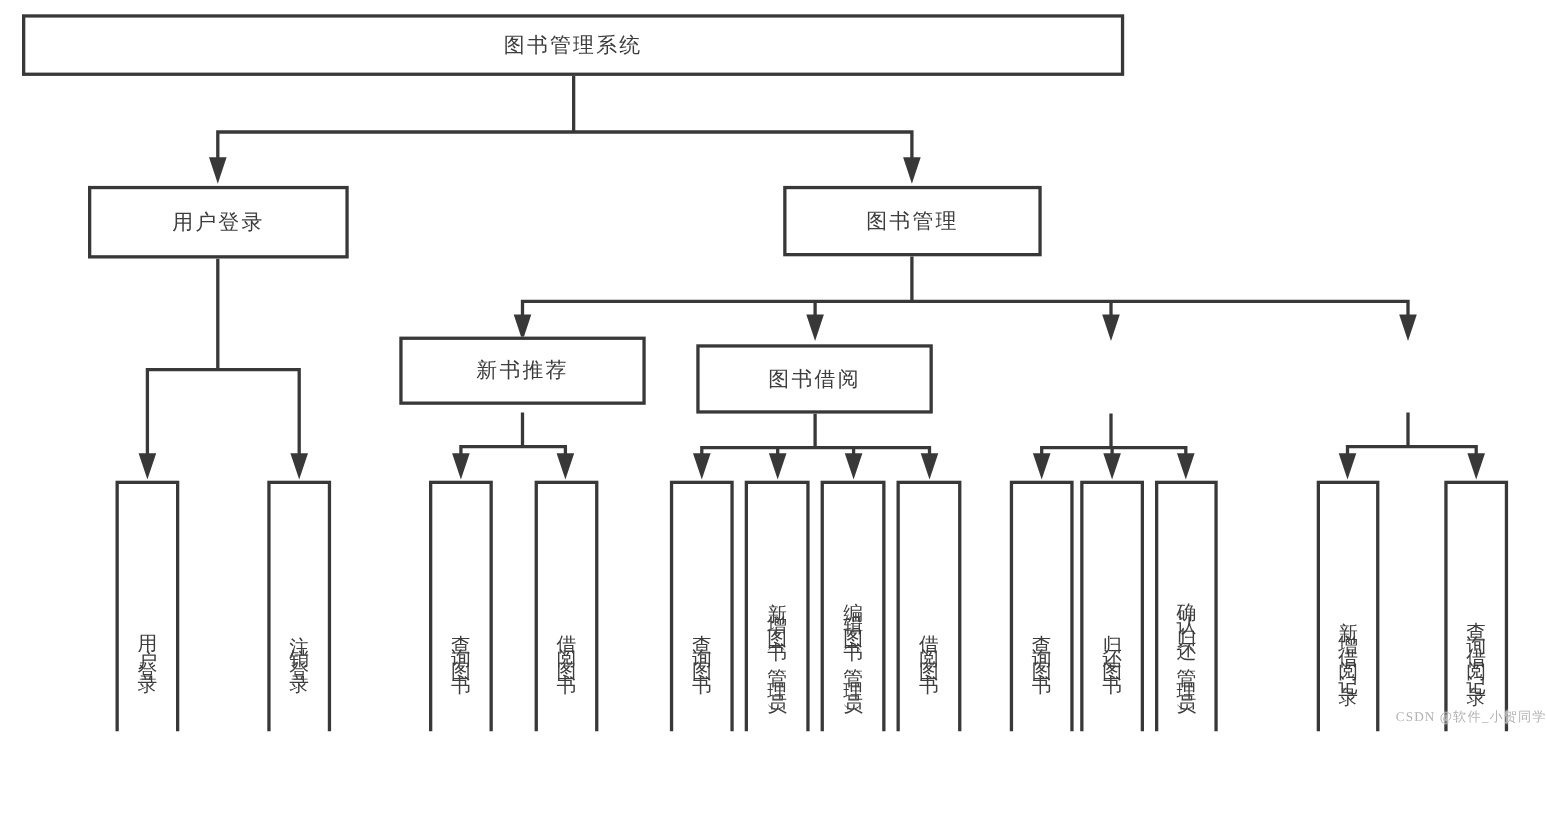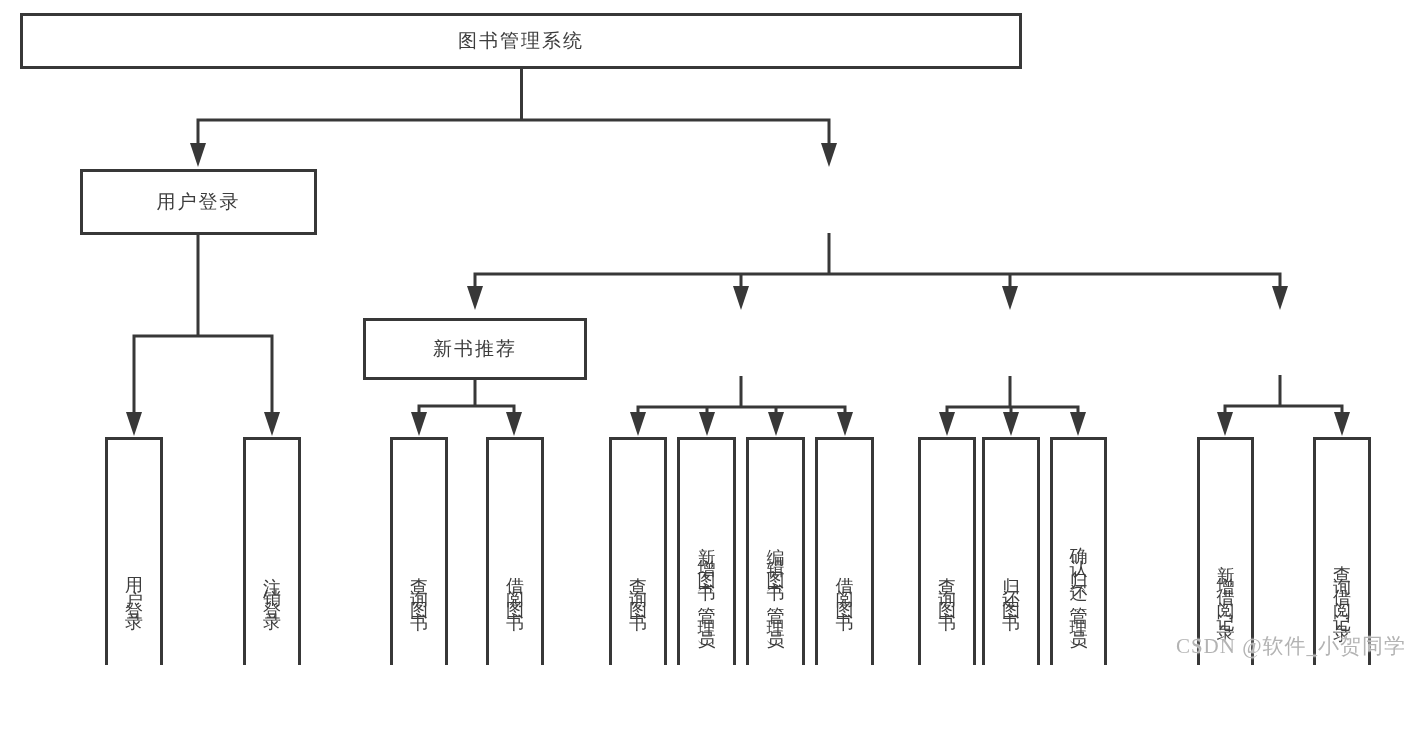--- a/index.html
+++ b/index.html
@@ -22,21 +22,21 @@
     display:flex;align-items:center;justify-content:center;
     z-index:1;text-align:center;
   }
   .h{font-size:19px;letter-spacing:2px;}
   .v{
     writing-mode:vertical-lr;text-orientation:mixed;
     font-size:18px;letter-spacing:12px;line-height:1;
   }
   .watermark{
     position:absolute;right:9px;bottom:5px;z-index:3;
-    font-size:21px;letter-spacing:1px;color:var(--watermark);
+    font-size:12px;letter-spacing:1px;color:var(--watermark);
     text-shadow:0 0 2px #fff,0 0 2px #fff;
     white-space:nowrap;
   }
 </style>
 </head>
 <body>
 
 <div class="stage">
 
   <svg class="wires" width="1405" height="747" viewBox="0 0 1405 747" aria-hidden="true">
@@ -78,22 +78,24 @@
       <use href="#ah" x="1011" y="436"></use>
       <use href="#ah" x="1078" y="436"></use>
       <use href="#ah" x="1225" y="436"></use>
       <use href="#ah" x="1342" y="436"></use>
     </g>
   </svg>
 
   <div class="node h" style="left:20px;top:13px;width:1002px;height:56px">图书管理系统</div>
 
   <div class="node h" style="left:80px;top:169px;width:237px;height:66px">用户登录</div>
+  <div class="node h" style="left:712px;top:169px;width:235px;height:64px">图书管理</div>
 
-  <div class="node h" style="left:363px;top:318px;width:224px;height:62px">新书推荐</div>
+  <div class="node h" style="left:363px;top:306px;width:224px;height:62px">新书推荐</div>
+  <div class="node h" style="left:633px;top:313px;width:215px;height:63px">图书借阅</div>
 
   <div class="node v" style="left:105px;top:437px;width:58px;height:300px">用户登录</div>
   <div class="node v" style="left:243px;top:437px;width:58px;height:300px">注销登录</div>
 
   <div class="node v" style="left:390px;top:437px;width:58px;height:300px">查询图书</div>
   <div class="node v" style="left:486px;top:437px;width:58px;height:300px">借阅图书</div>
 
   <div class="node v" style="left:609px;top:437px;width:58px;height:300px">查询图书</div>
   <div class="node v" style="left:677px;top:437px;width:59px;height:300px">新增图书（管理员）</div>
   <div class="node v" style="left:746px;top:437px;width:59px;height:300px">编辑图书（管理员）</div>

